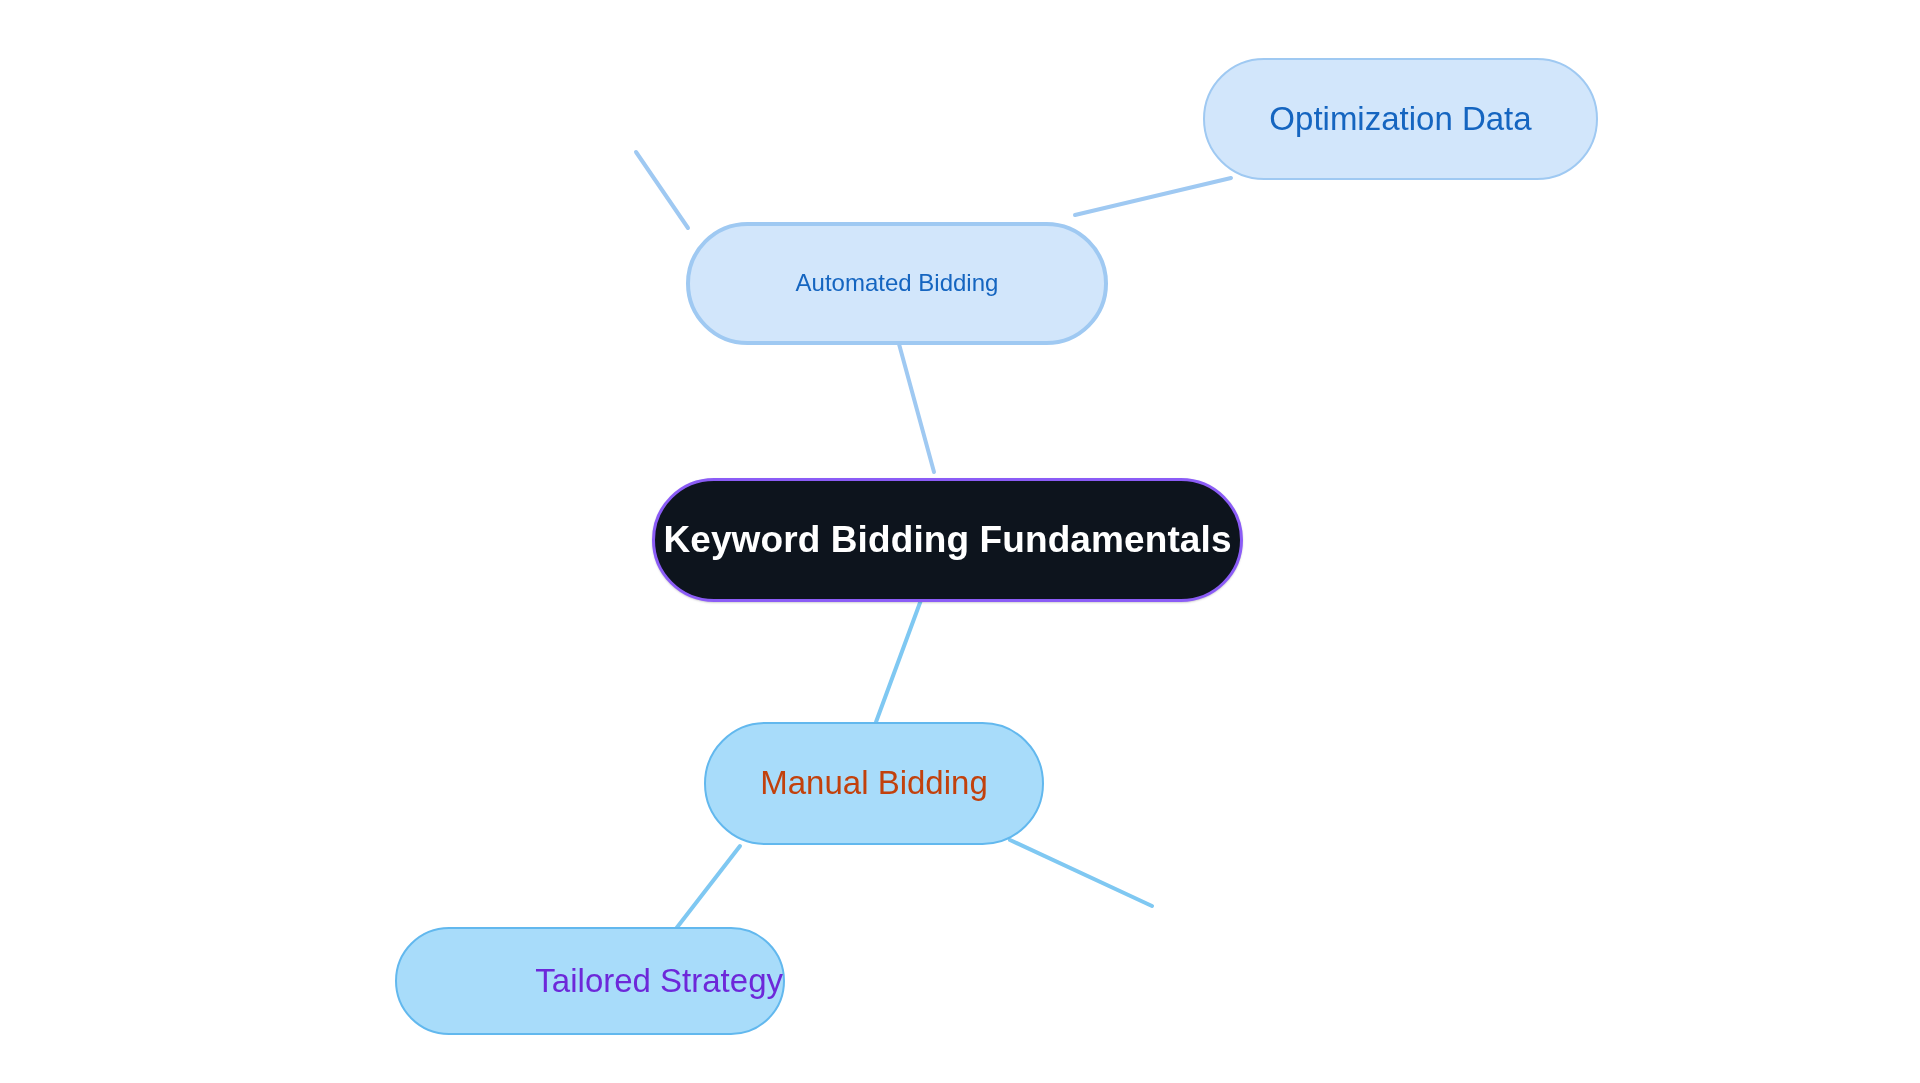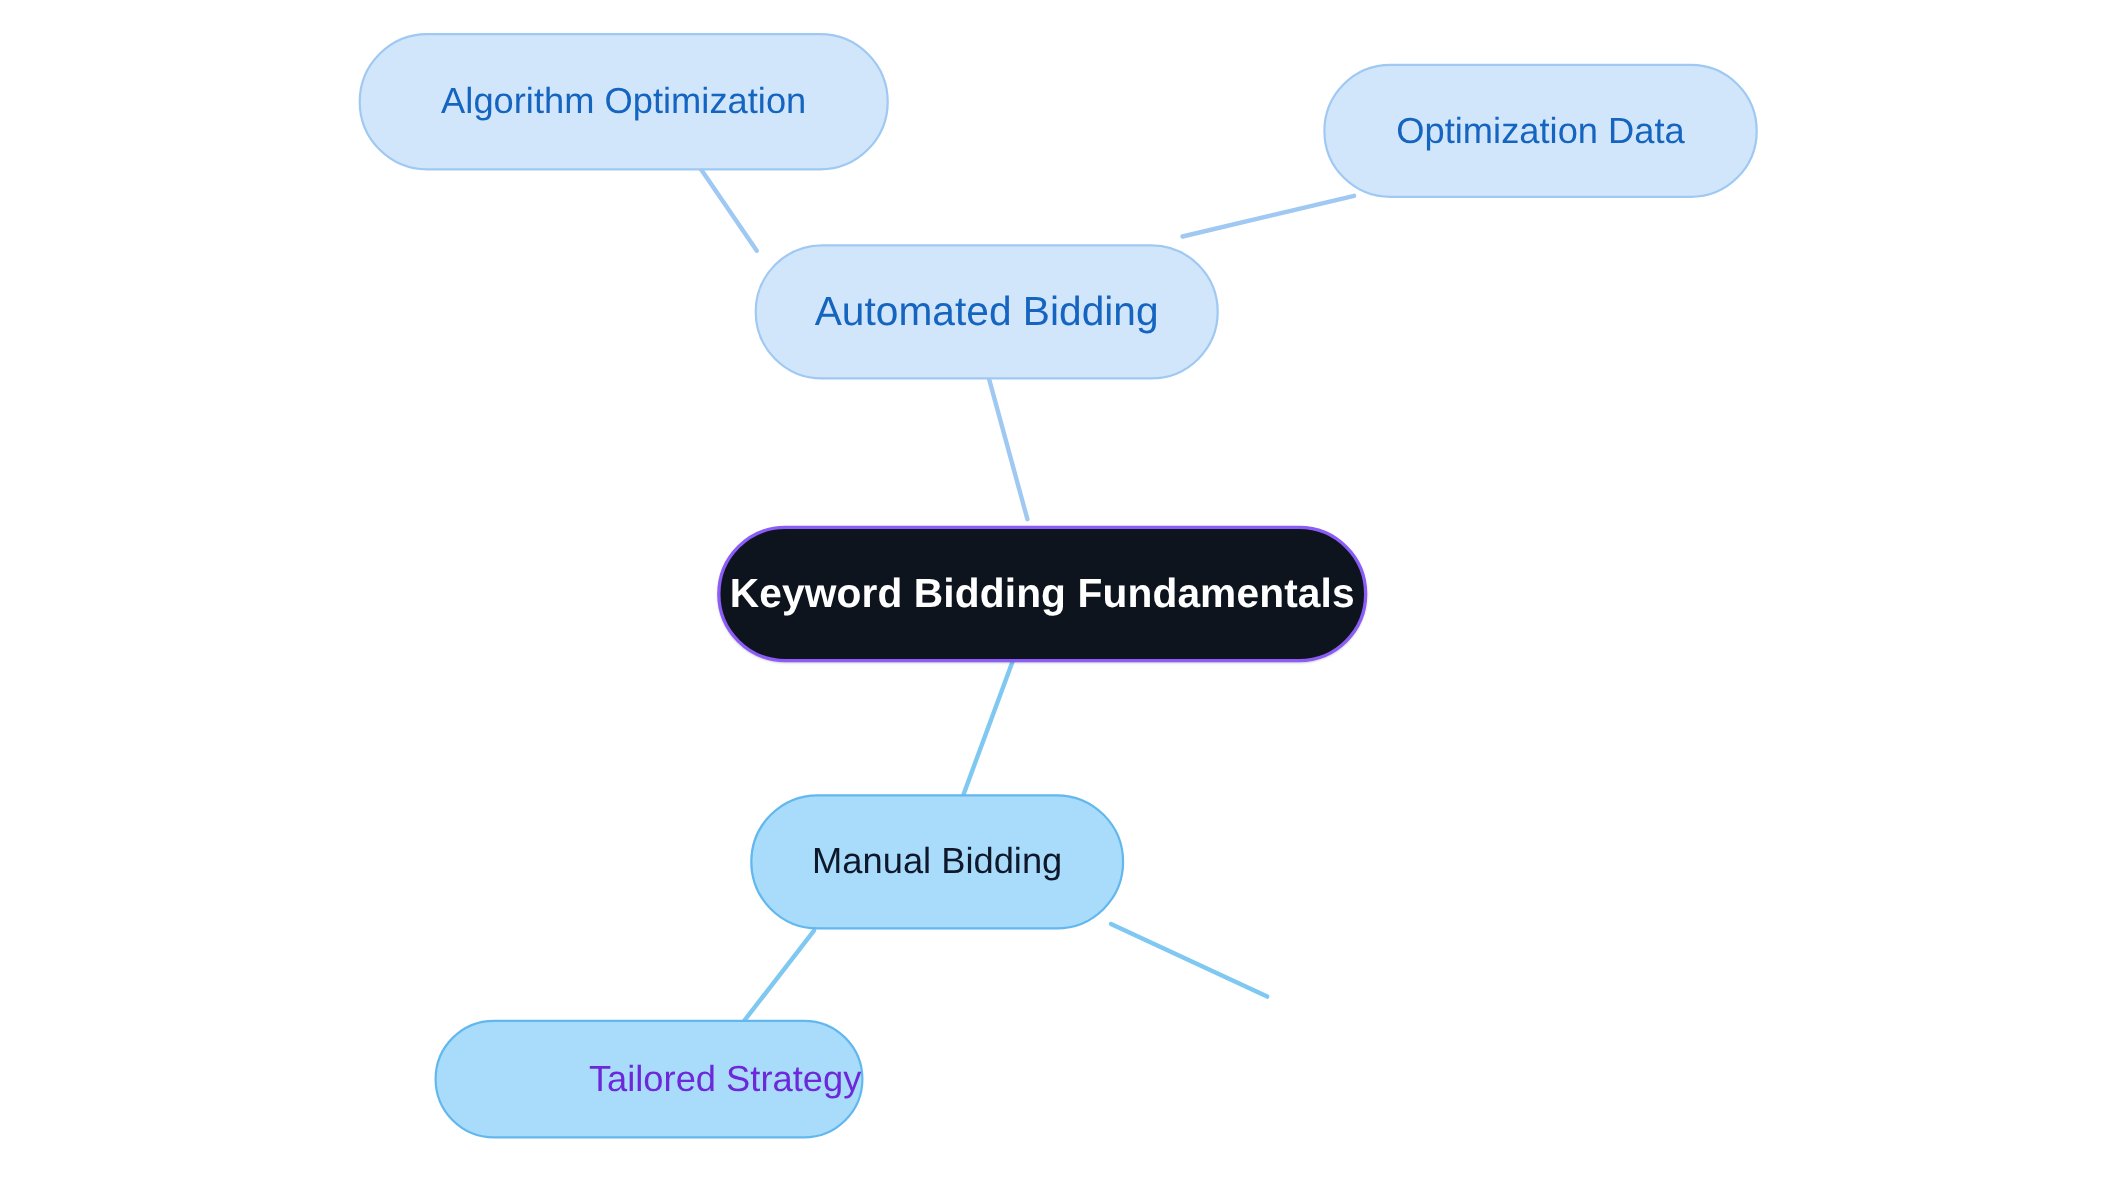--- a/index.html
+++ b/index.html
@@ -42,24 +42,24 @@
     color: #ffffff;
     border: 3px solid #8b5cf6;
     border-radius: 62px;
     font-size: 37px;
     font-weight: 700;
     letter-spacing: 0.1px;
     box-shadow: 0 1px 2px rgba(0,0,0,0.18);
   }
   .node-branch-a {
     background: #d2e6fb;
-    border: 2px solid #ef4444;
+    border: 4px solid #ef4444;
     border-radius: 62px;
     color: #1565c0;
-    font-size: 37px;
+    font-size: 24px;
     font-weight: 400;
   }
   .node-leaf-a {
     background: #d2e6fb;
     border: 2px solid #9fc9f2;
     border-radius: 64px;
     color: #1565c0;
     font-size: 33px;
     font-weight: 400;
   }
@@ -87,37 +87,34 @@
 
   <svg id="edge-layer" viewBox="0 0 1920 1083" xmlns="http://www.w3.org/2000/svg" aria-hidden="true">
       <line x1="688" y1="228" x2="636" y2="152" stroke="#9fc9f2" stroke-width="4" stroke-linecap="round"></line>
       <line x1="1075" y1="215" x2="1231" y2="178" stroke="#9fc9f2" stroke-width="4" stroke-linecap="round"></line>
       <line x1="899" y1="344" x2="934" y2="472" stroke="#9fc9f2" stroke-width="4" stroke-linecap="round"></line>
       <line x1="921" y1="600" x2="876" y2="722" stroke="#7fc8f2" stroke-width="4" stroke-linecap="round"></line>
       <line x1="740" y1="846" x2="675" y2="930" stroke="#7fc8f2" stroke-width="4" stroke-linecap="round"></line>
       <line x1="1010" y1="840" x2="1152" y2="906" stroke="#7fc8f2" stroke-width="4" stroke-linecap="round"></line>
     </svg>
 
-  <div class="node node-leaf-a" id="node-algorithm-optimization" style="left: 326px; top: 30px; width: 482px; height: 125px; background: rgb(210, 230, 251); border-color: rgb(159, 201, 242); color: rgb(21, 101, 192);">
-    <span>Algorithm Optimization</span>
-  </div>
 
   <div class="node node-leaf-a" id="node-performance-data" style="left: 1203px; top: 58px; width: 395px; height: 122px; background: rgb(210, 230, 251); border-color: rgb(159, 201, 242); color: rgb(21, 101, 192);">
     <span>Optimization Data</span>
   </div>
 
   <div class="node node-branch-a" id="node-automated-bidding" style="left: 686px; top: 222px; width: 422px; height: 123px; background: rgb(210, 230, 251); border-color: rgb(159, 201, 242); color: rgb(21, 101, 192);">
     <span>Automated Bidding</span>
   </div>
 
   <div class="node node-root" id="node-root" style="left: 652px; top: 478px; width: 591px; height: 124px; background: rgb(13, 20, 29); color: rgb(255, 255, 255);">
     <span>Keyword Bidding Fundamentals</span>
   </div>
 
-  <div class="node node-branch-b" id="node-manual-bidding" style="left: 682px; top: 722px; width: 340px; height: 123px; background: rgb(168, 220, 250); border-color: rgb(98, 184, 238); color: #0f172a;">
+  <div class="node node-branch-b" id="node-manual-bidding" style="left: 704px; top: 722px; width: 340px; height: 123px; background: rgb(168, 220, 250); border-color: rgb(98, 184, 238); color: #c2410c;">
     <span>Manual Bidding</span>
   </div>
 
   <div class="node node-leaf-b" id="node-tailored-strategy" style="left: 395px; top: 927px; width: 390px; height: 108px; background: rgb(168, 220, 250); border-color: rgb(98, 184, 238); color: #6d28d9; justify-content: flex-end;">
     <span>Tailored Strategy</span>
   </div>
 
 
 </div>
 

